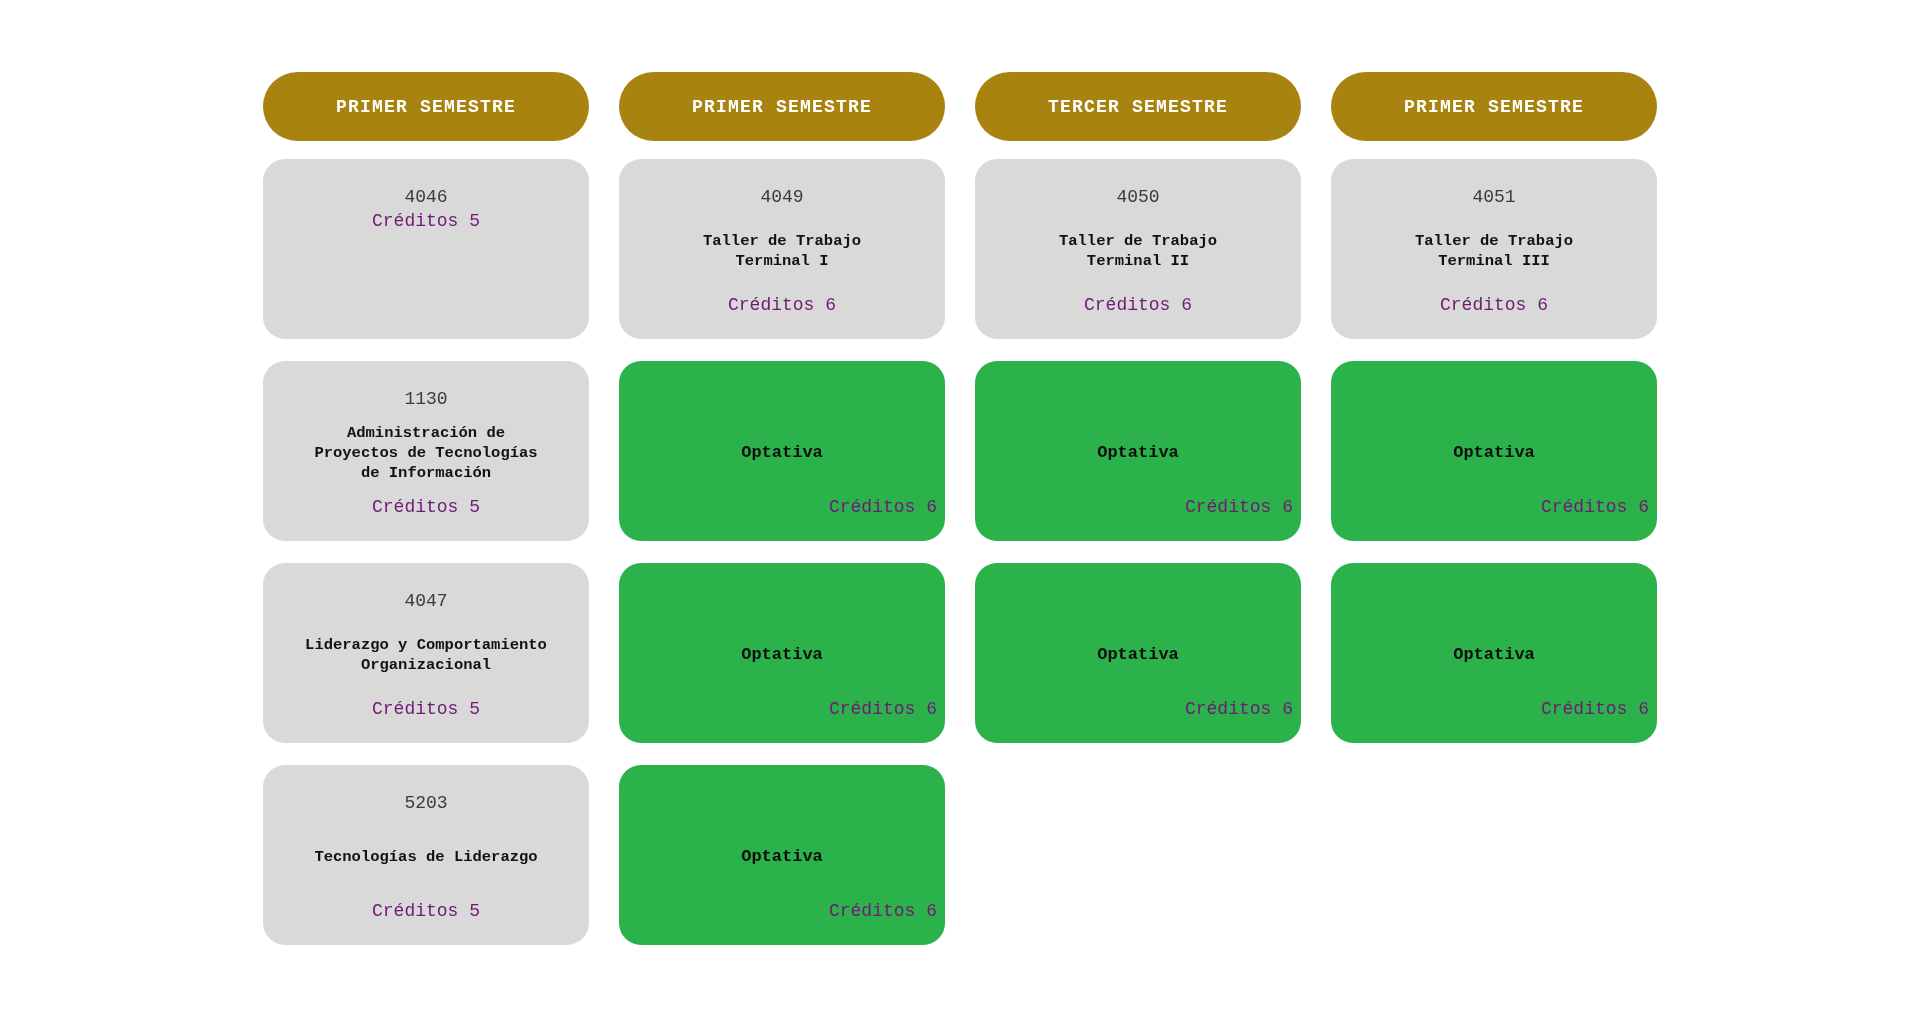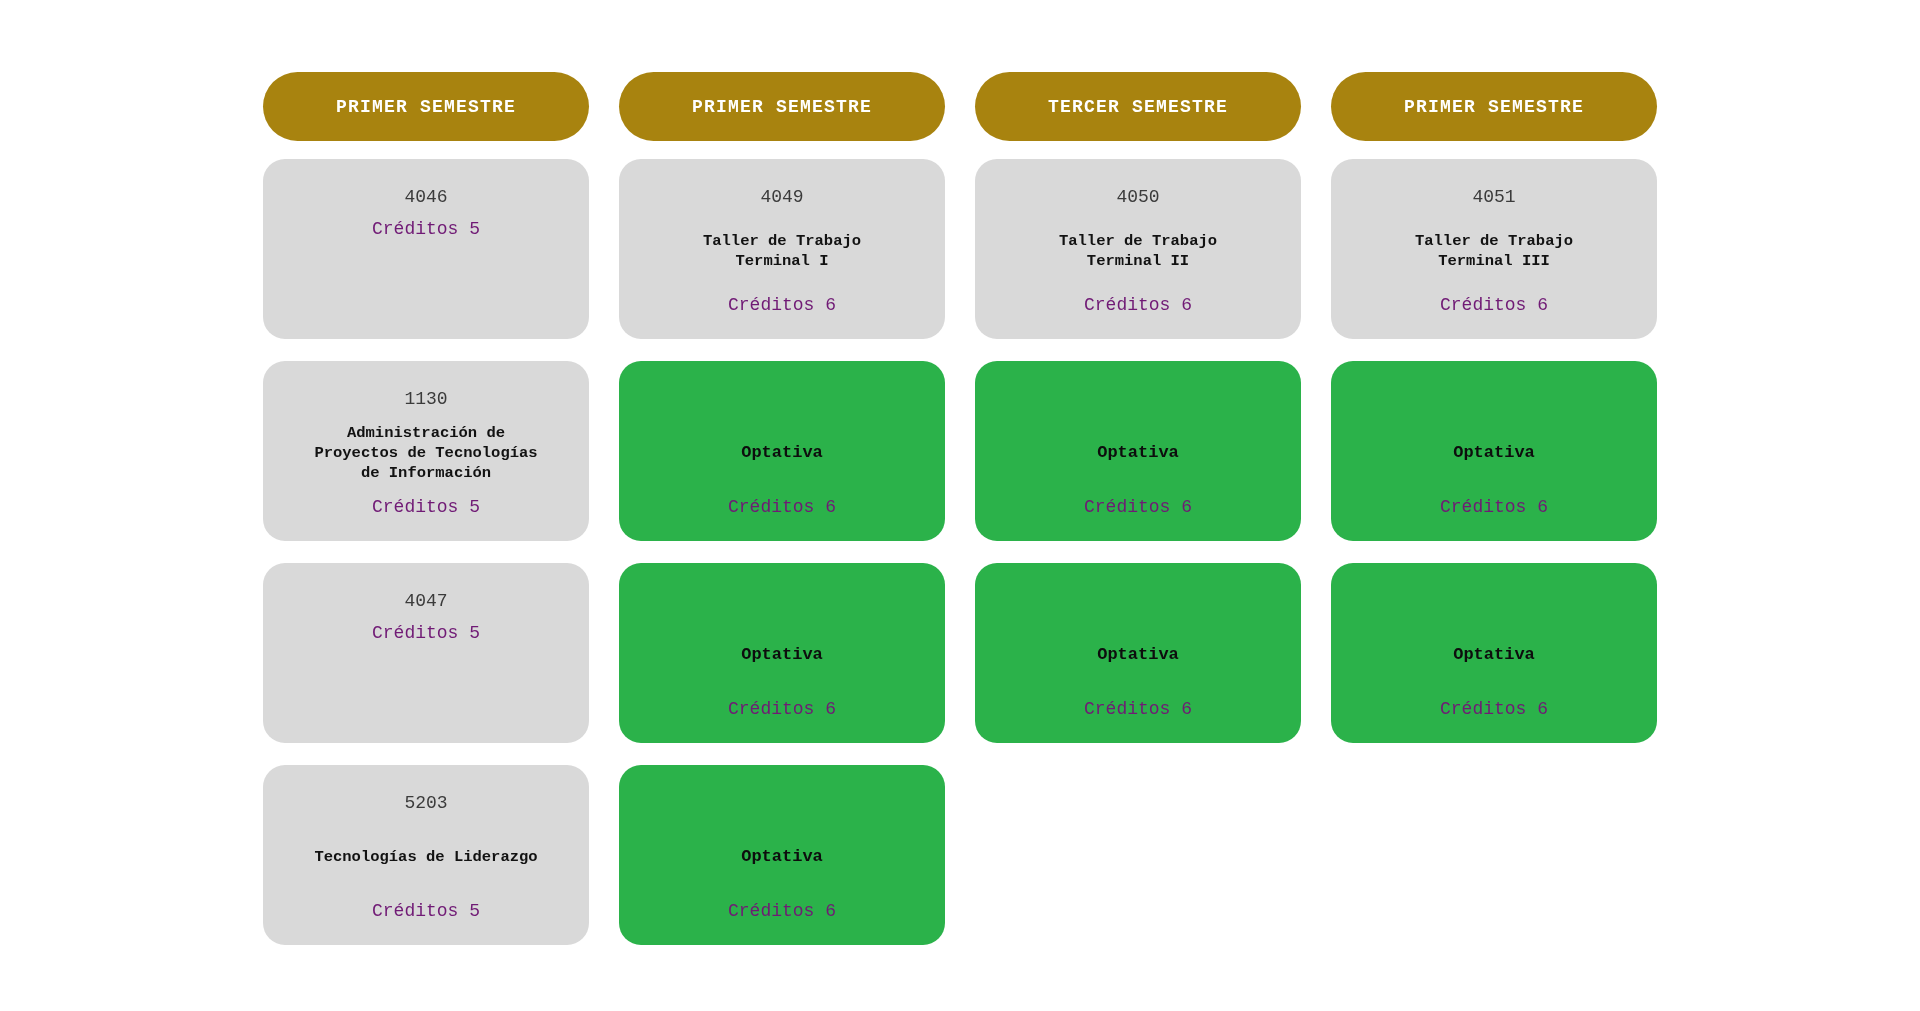--- a/index.html
+++ b/index.html
@@ -39,25 +39,24 @@
   }
   .card {
     height: 180px;
     border-radius: 22px;
     display: flex;
     flex-direction: column;
     align-items: center;
     text-align: center;
     margin-bottom: 22px;
     padding: 0 8px;
-    gap: 8px;
   }
   .card:last-child { margin-bottom: 0; }
   .card.course { background: var(--gray, #D9D9D9); }
-  .card.optativa { background: var(--green, #2BB24A); }
+  .card.optativa { background: var(--green, #2BB24A); align-items: flex-end; }
   .card-code {
     margin-top: 26px;
     height: 24px;
     line-height: 24px;
     font-size: 18px;
     color: #3b3b3b;
   }
   .card-title-wrap {
     flex: 1;
     display: flex;
@@ -98,20 +97,24 @@
       <div class="card-code">1130</div>
       <div class="card-title-wrap">
         <div class="card-title">Administración de
 Proyectos de Tecnologías
 de Información</div>
       </div>
       <div class="card-credits">Créditos 5</div>
     </div>
     <div class="card course">
       <div class="card-code">4047</div>
+      <div class="card-title-wrap">
+        <div class="card-title">Liderazgo y Comportamiento
+Organizacional</div>
+      </div>
       <div class="card-credits">Créditos 5</div>
     </div>
     <div class="card course">
       <div class="card-code">5203</div>
       <div class="card-title-wrap">
         <div class="card-title">Tecnologías de Liderazgo</div>
       </div>
       <div class="card-credits">Créditos 5</div>
     </div>
   </div>

